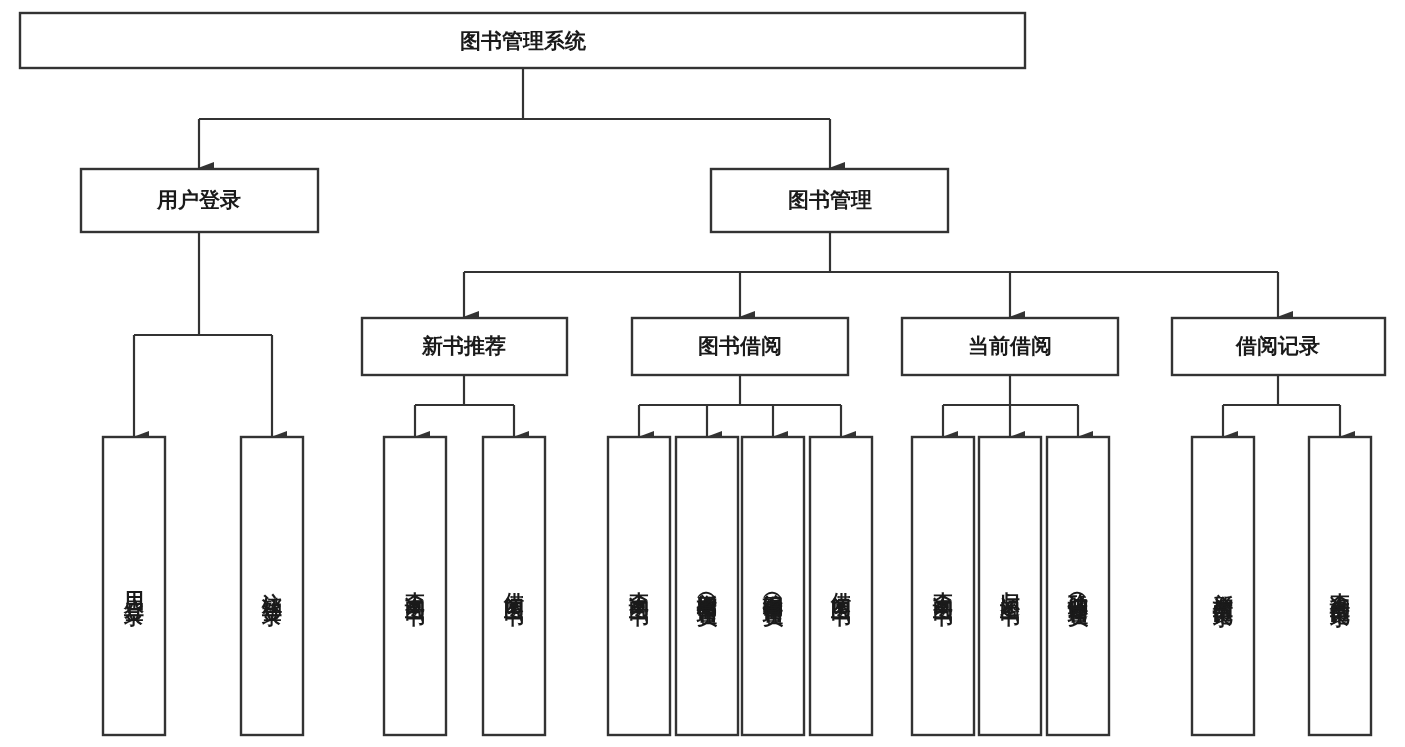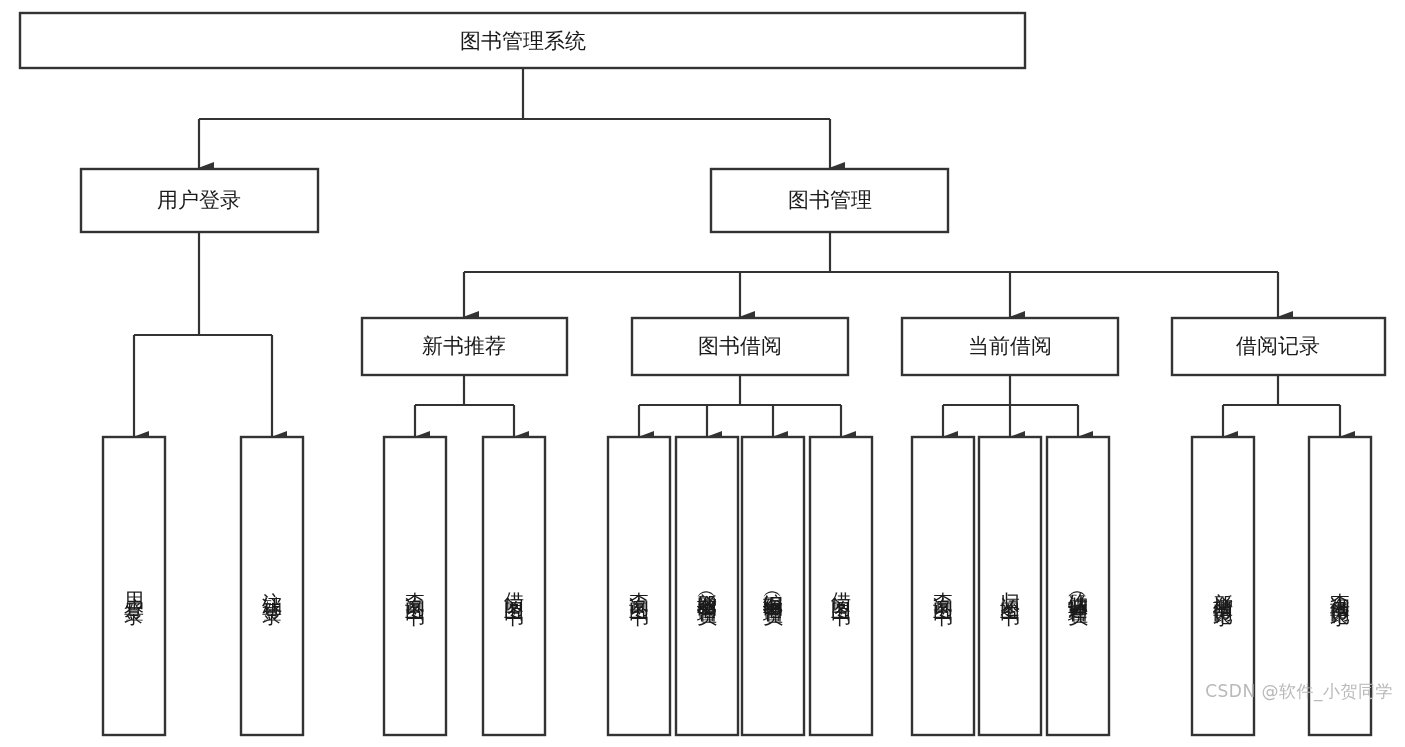--- a/index.html
+++ b/index.html
@@ -1,21 +1,21 @@
 <!DOCTYPE html>
 <html><head>
 <meta charset="utf-8">
 <title>图书管理系统 功能结构图</title>
 <style>
   html,body{margin:0;padding:0;background:#ffffff;}
   body{
     font-family:"DejaVu Sans","Liberation Sans",sans-serif;
     width:1405px;height:747px;overflow:hidden;position:relative;
   }
-  #diagram-root{position:relative;width:1405px;height:707px;background:#fff;}
+  #diagram-root{position:relative;width:1405px;height:707px;background:#fff;font-weight:bold;}
   svg.tree{position:absolute;left:0;top:0;width:1405px;height:747px;display:block;}
 
   .node-box{
     fill:#ffffff;
     stroke:#333333;
     stroke-width:2.4;
   }
   .connector{
     stroke:#333333;
     stroke-width:2.2;
@@ -168,14 +168,13 @@
   <div class="leaf-label" style="left:742px;top:437px;width:62px;height:298px;letter-spacing:2px;">编辑图书（管理员）</div>
   <div class="leaf-label" style="left:810px;top:437px;width:62px;height:298px;">借阅图书</div>
 
   <div class="leaf-label" style="left:912px;top:437px;width:62px;height:298px;">查询图书</div>
   <div class="leaf-label" style="left:979px;top:437px;width:62px;height:298px;">归还图书</div>
   <div class="leaf-label" style="left:1047px;top:437px;width:62px;height:298px;letter-spacing:2px;">确认归还（管理员）</div>
 
   <div class="leaf-label" style="left:1192px;top:437px;width:62px;height:298px;letter-spacing:3px;">新增借阅记录</div>
   <div class="leaf-label" style="left:1309px;top:437px;width:62px;height:298px;letter-spacing:3px;">查询借阅记录</div>
 
-  <div class="watermark">CSDN @软件_小贺同学</div>
 </div>
 
 </body></html>

